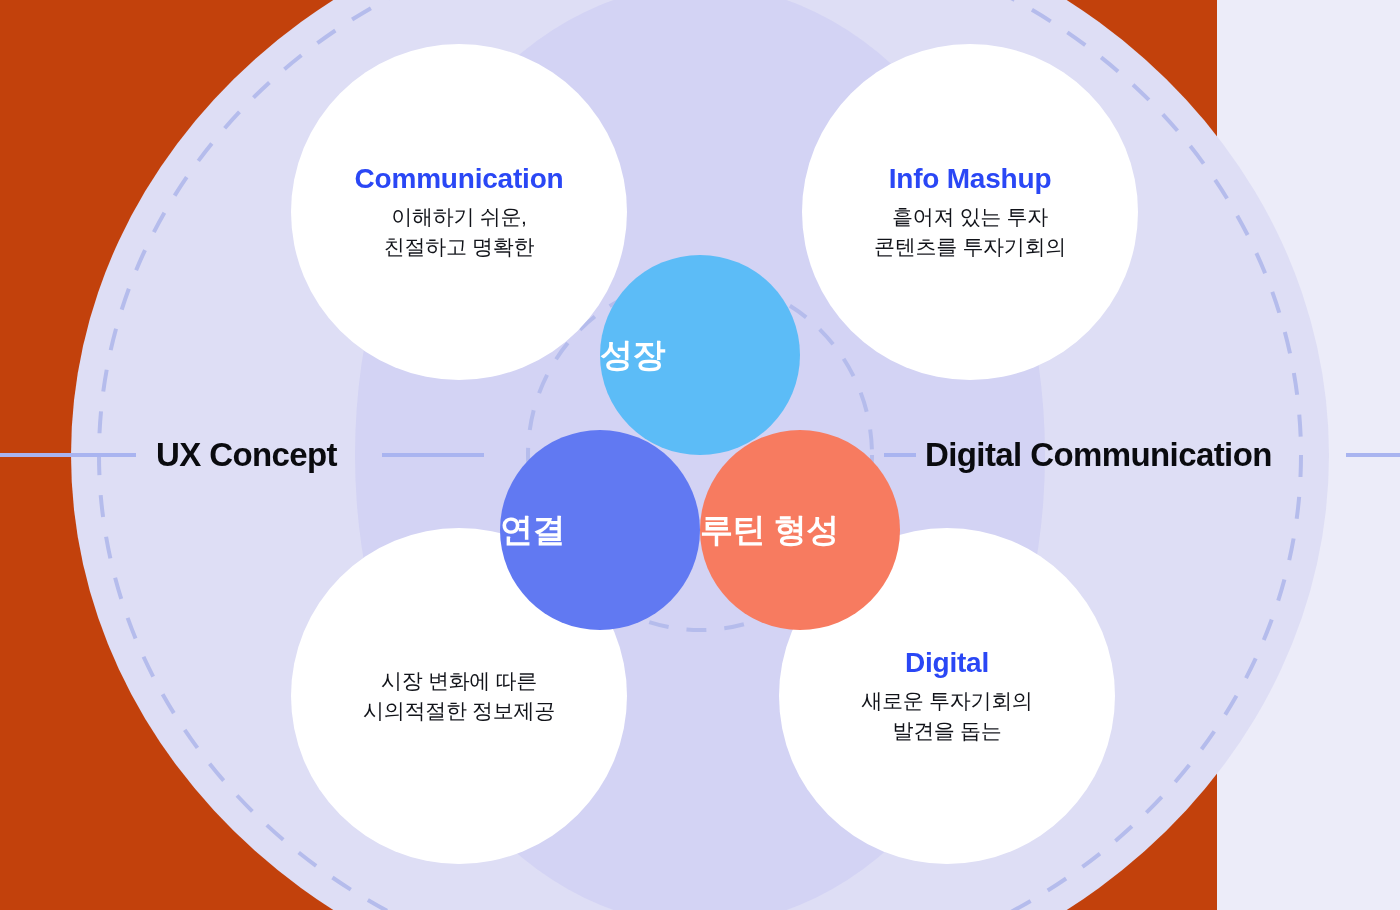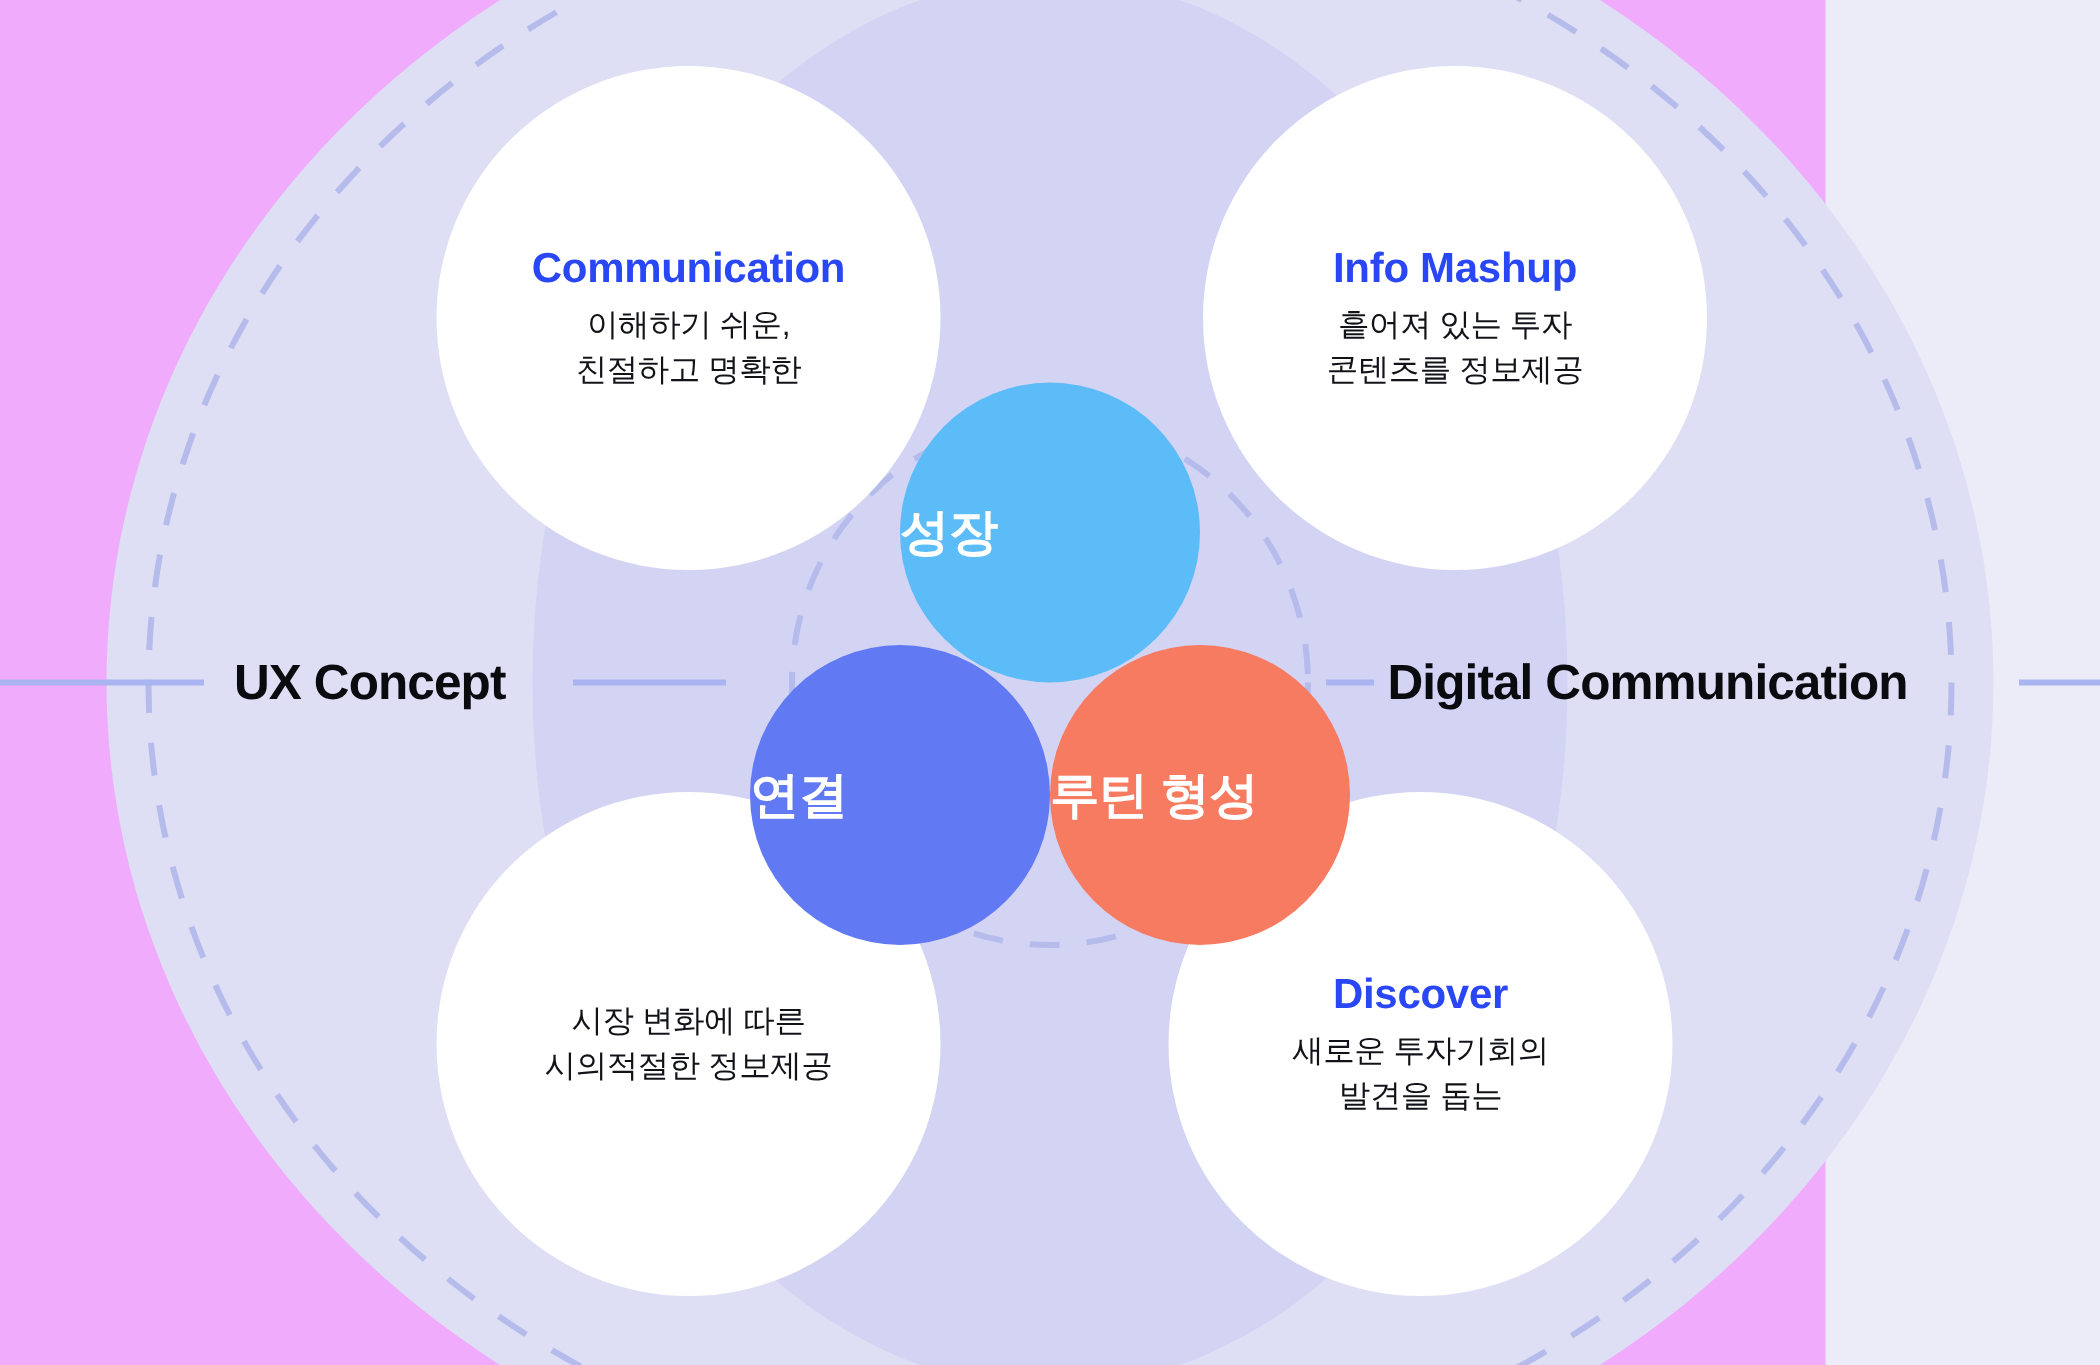--- a/index.html
+++ b/index.html
@@ -12,21 +12,21 @@
     height: 910px;
     overflow: hidden;
     background: #ECECF9;
     font-family: "Liberation Sans", "DejaVu Sans", sans-serif;
     -webkit-font-smoothing: antialiased;
   }
   #stage {
     position: relative;
     width: 1217px;
     height: 910px;
-    background: #f0abfc;
+    background: #c2410c;
   }
   #bg-svg {
     position: absolute;
     left: 0;
     top: 0;
     width: 1400px;
     height: 910px;
     display: block;
   }
 
@@ -122,30 +122,30 @@
 
   <div class="bubble" id="bubble-communication">
     <div class="b-title">Communication</div>
     <div class="b-desc">이해하기 쉬운,</div>
     <div class="b-desc">친절하고 명확한</div>
   </div>
 
   <div class="bubble" id="bubble-infomashup">
     <div class="b-title">Info Mashup</div>
     <div class="b-desc">흩어져 있는 투자</div>
-    <div class="b-desc">콘텐츠를 정보제공</div>
+    <div class="b-desc">콘텐츠를 투자기회의</div>
   </div>
 
   <div class="bubble" id="bubble-timedesign">
     <div class="b-desc">시장 변화에 따른</div>
     <div class="b-desc">시의적절한 정보제공</div>
   </div>
 
   <div class="bubble" id="bubble-discover">
-    <div class="b-title">Discover</div>
+    <div class="b-title">Digital</div>
     <div class="b-desc">새로운 투자기회의</div>
     <div class="b-desc">발견을 돕는</div>
   </div>
 
   <div class="core" id="core-growth">
     <span>성장</span>
   </div>
 
   <div class="core" id="core-connect">
     <span>연결</span>

